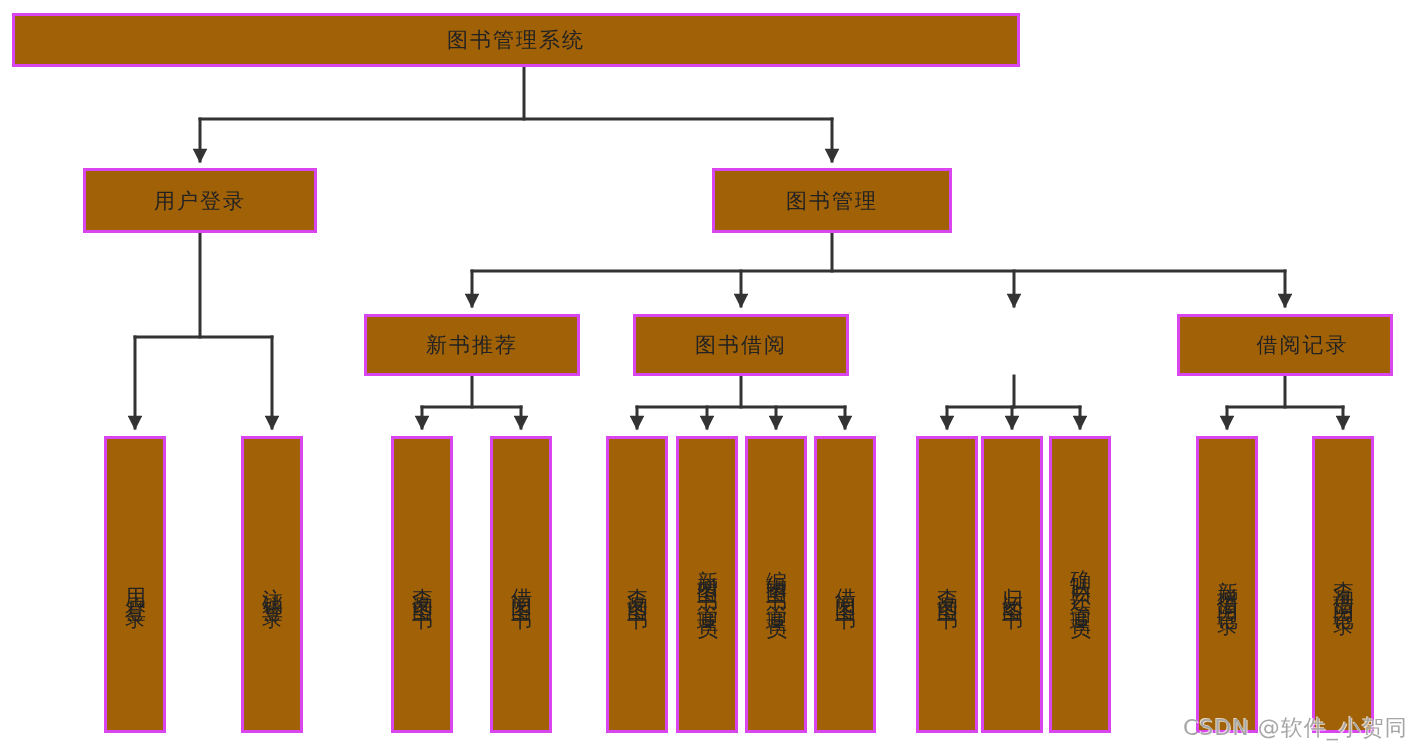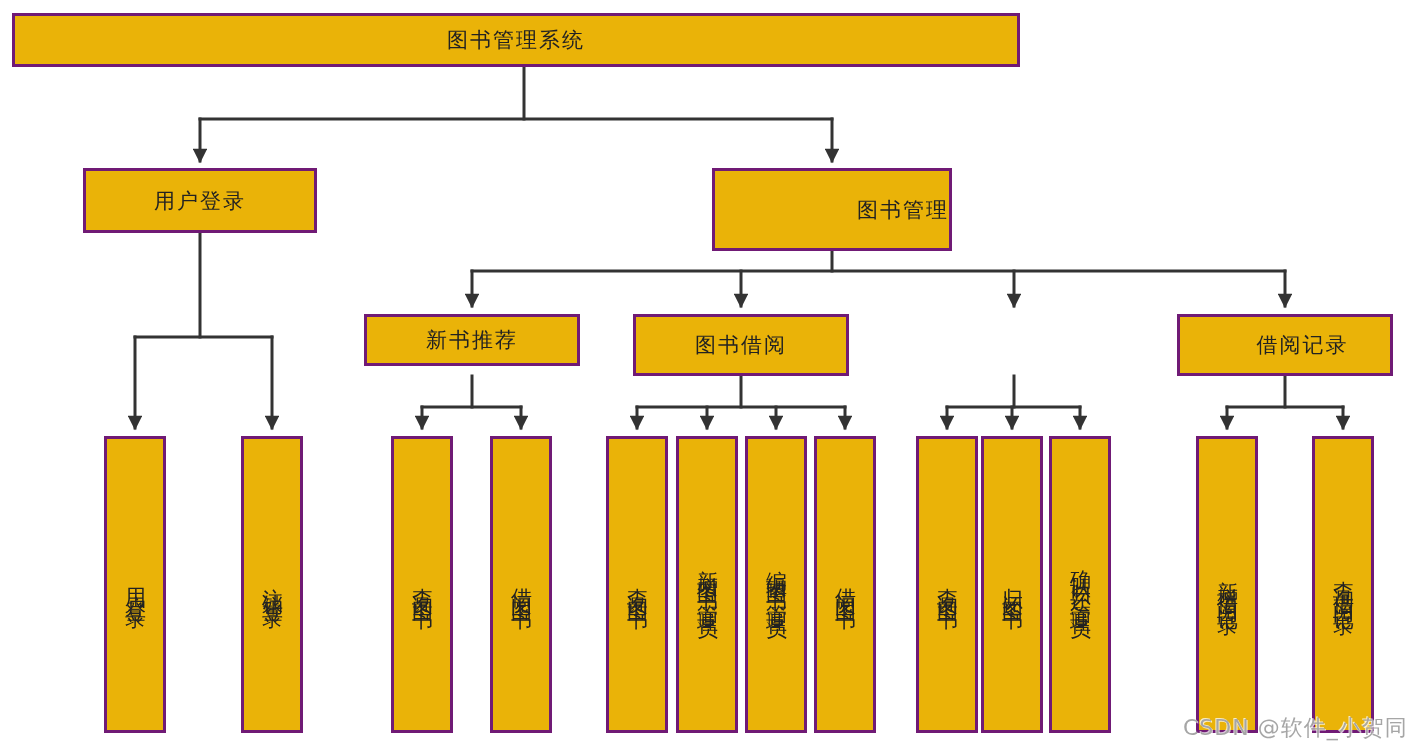--- a/index.html
+++ b/index.html
@@ -12,22 +12,22 @@
     overflow: hidden;
   }
   svg.connectors {
     position: absolute;
     left: 0; top: 0;
     width: 1405px; height: 747px;
   }
   .node {
     position: absolute;
     box-sizing: border-box;
-    border: 3px solid #701a75;
-    background: #eab308;
+    border: 3px solid #d946ef;
+    background: #a16207;
     display: flex;
     align-items: center;
     justify-content: center;
     color: #222222;
     font-size: 21px;
     letter-spacing: 2px;
     text-align: center;
   }
   .leaf {
     writing-mode: vertical-rl;
@@ -103,25 +103,25 @@
     </g>
   </svg>
 
   <div class="node" style="left:12px; top:13px; width:1008px; height:54px;">
     <span>图书管理系统</span>
   </div>
 
   <div class="node" style="left:83px; top:168px; width:234px; height:65px;">
     <span>用户登录</span>
   </div>
-  <div class="node" style="left:712px; top:168px; width:240px; height:83px;justify-content:flex-end;">
+  <div class="node" style="left:712px; top:168px; width:240px; height:65px;">
     <span>图书管理</span>
   </div>
 
-  <div class="node" style="left:364px; top:314px; width:216px; height:52px;">
+  <div class="node" style="left:364px; top:314px; width:216px; height:62px;">
     <span>新书推荐</span>
   </div>
   <div class="node" style="left:633px; top:314px; width:216px; height:62px;">
     <span>图书借阅</span>
   </div>
   <div class="node" style="left:1177px; top:314px; width:216px; height:62px;padding-left:35px;">
     <span>借阅记录</span>
   </div>
 
   <div class="node leaf" style="left:104px; top:436px; width:62px; height:297px;">

